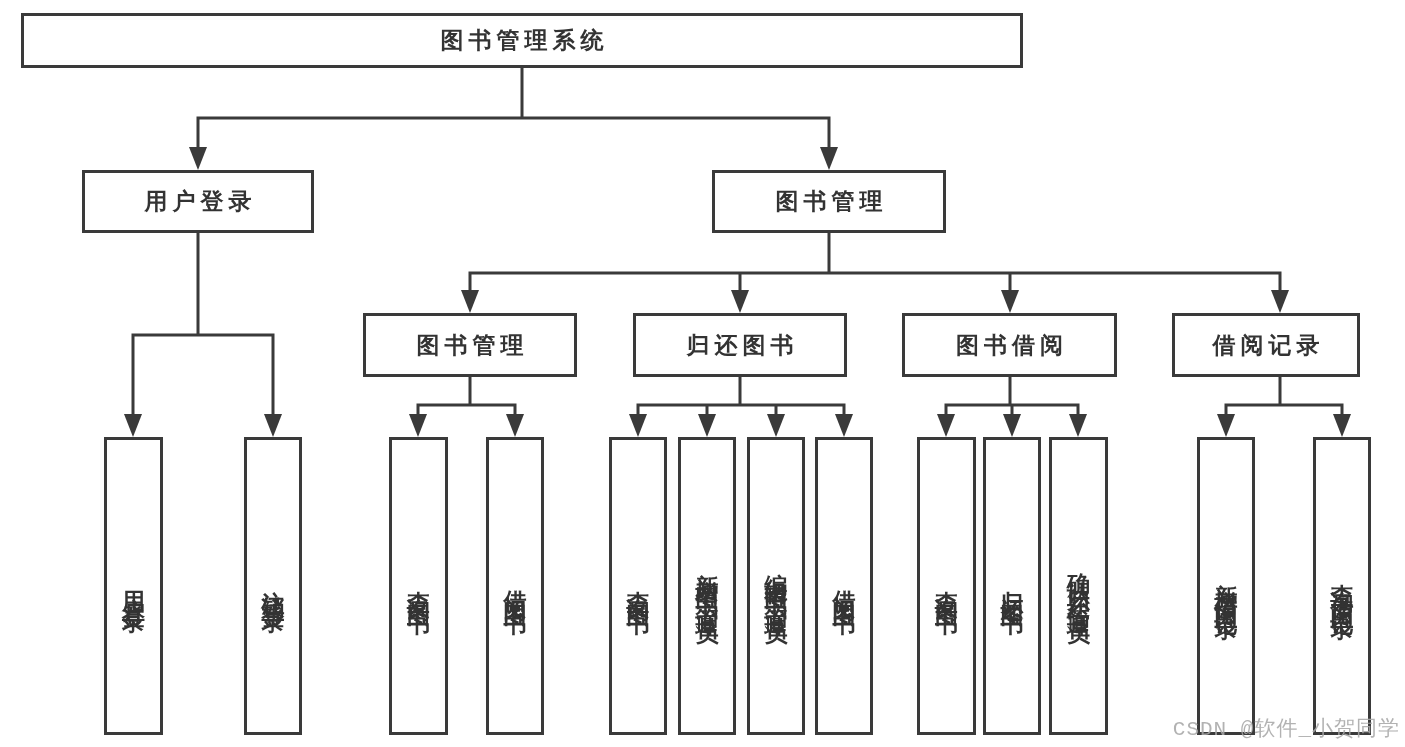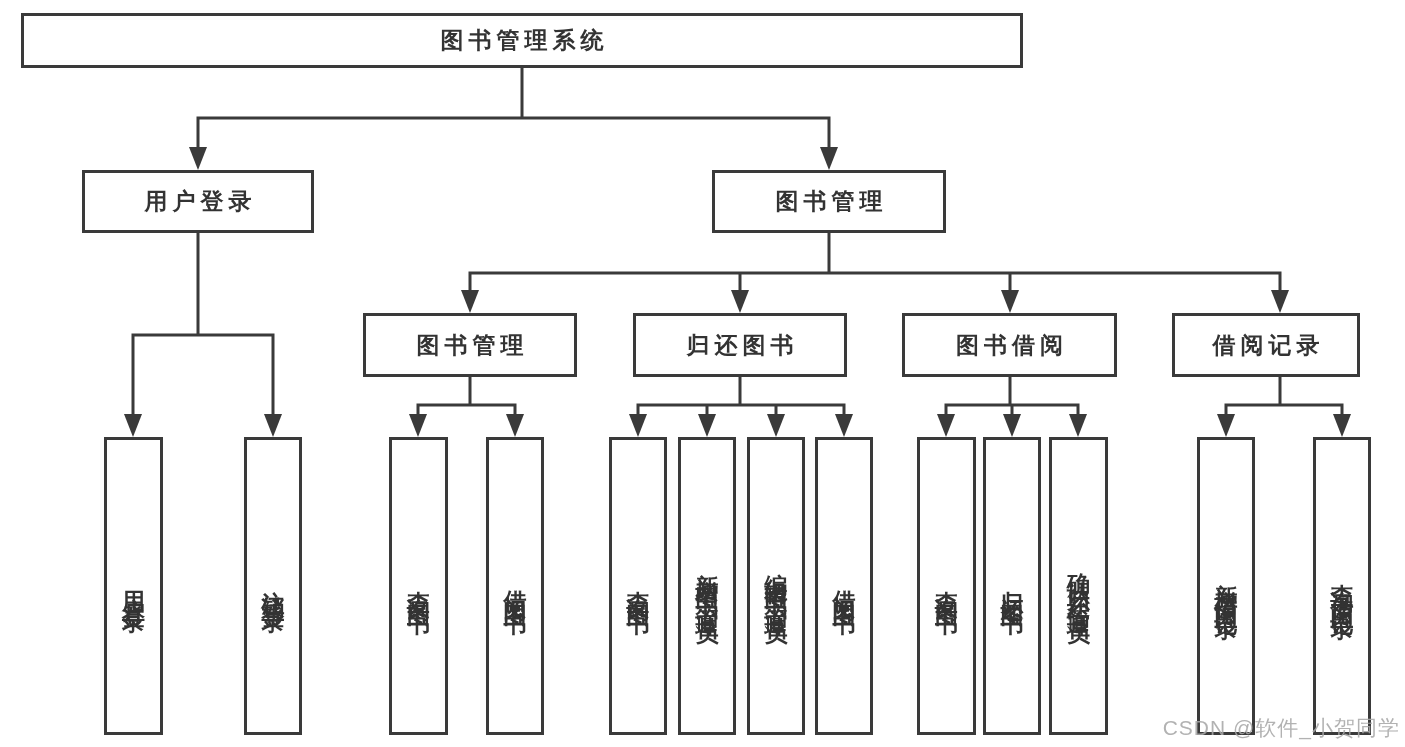--- a/index.html
+++ b/index.html
@@ -25,21 +25,21 @@
   }
   .box.v span{
     writing-mode:vertical-rl;text-orientation:mixed;
     font-size:23px;letter-spacing:7px;line-height:1;
     color:#333333;white-space:nowrap;
   }
   .watermark{
     position:absolute;right:5px;bottom:5px;
     font-size:21px;letter-spacing:1px;
     color:#a8a8a8;opacity:0.88;
-    z-index:5;white-space:nowrap;
+    z-index:5;white-space:nowrap;font-family:Liberation Mono, monospace;
   }
 </style>
 </head>
 <body>
 
 <div id="stage">
 
   <svg class="connectors" width="1405" height="747" viewBox="0 0 1405 747">
     <g stroke="#3a3a3a" stroke-width="3" fill="none" stroke-linecap="square">
 

